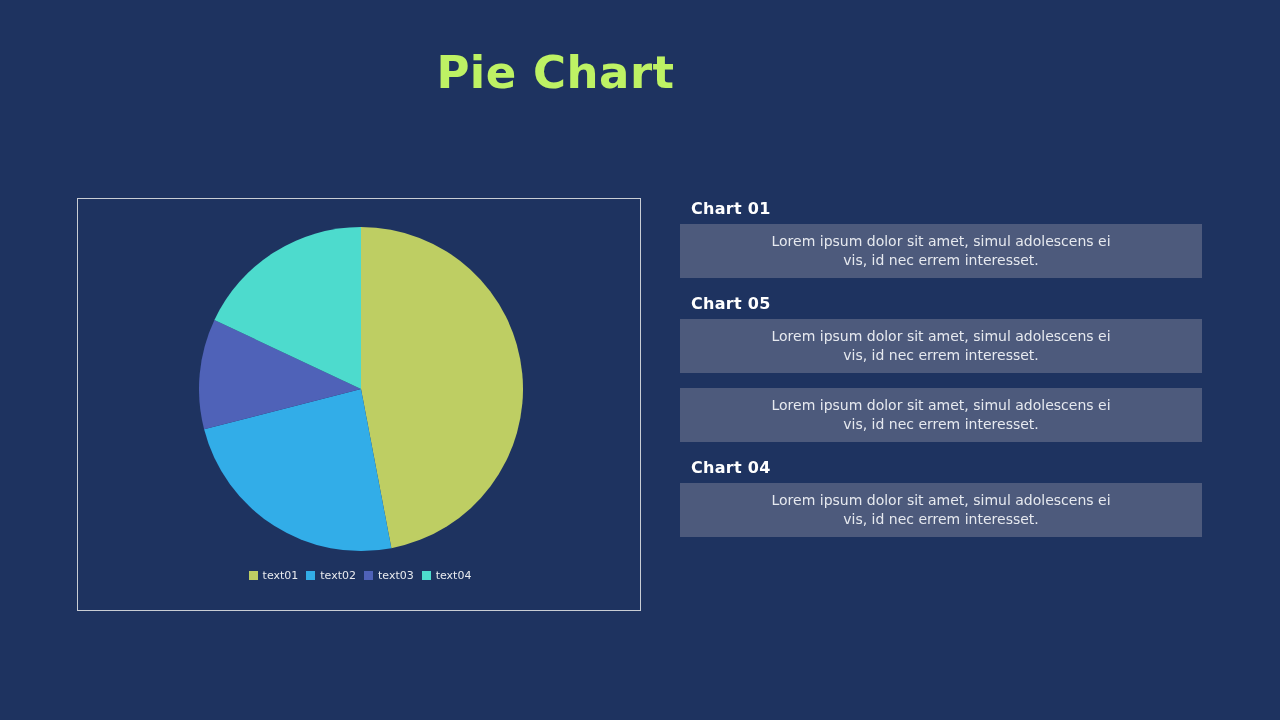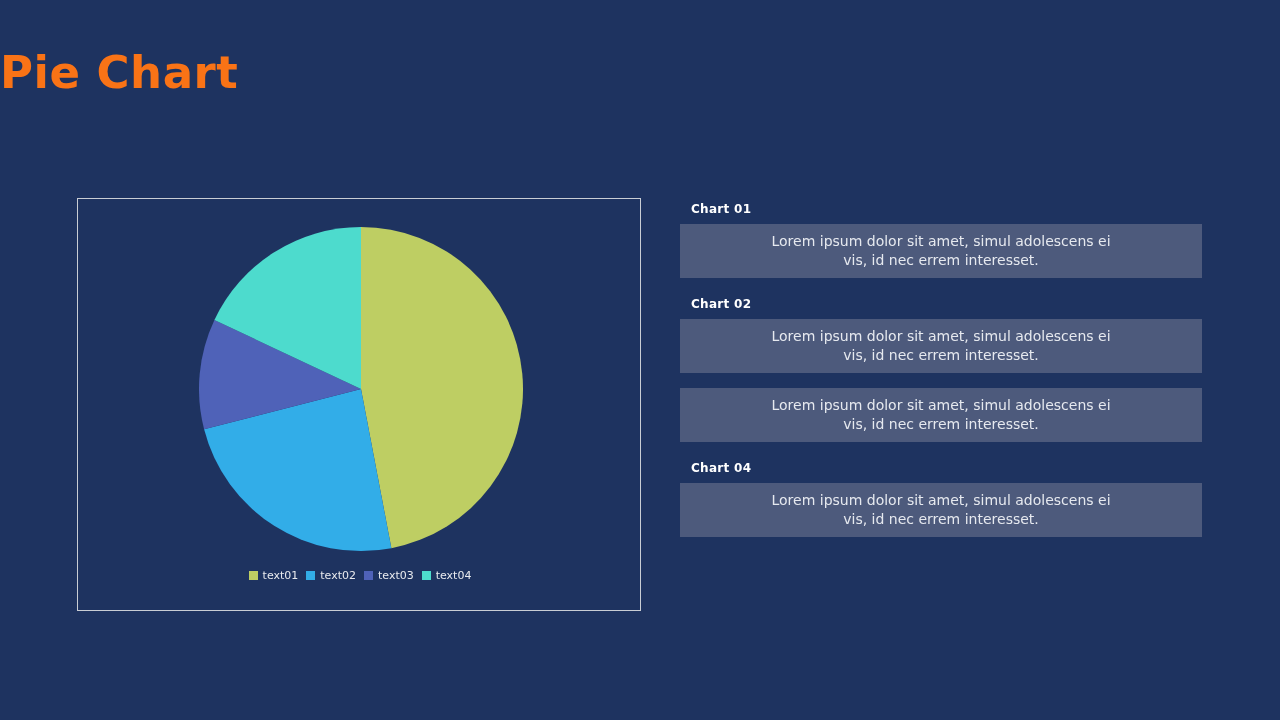--- a/index.html
+++ b/index.html
@@ -14,22 +14,22 @@
     overflow: hidden;
     position: relative;
   }
 
   
   .slide-title {
     position: absolute;
     left: 0;
     top: 44px;
     width: 1111px;
-    text-align: left;
-    color: #f97316;
+    text-align: center;
+    color: #bef264;
     font-size: 45px;
     font-weight: bold;
     letter-spacing: 0.5px;
     line-height: 58px;
   }
 
   
   .chart-frame {
     position: absolute;
     left: 77px;
@@ -89,21 +89,21 @@
     width: 522px;
   }
   .panel {
     margin-bottom: 15px;
   }
   .panel:last-child {
     margin-bottom: 0;
   }
   .panel-title {
     color: #ffffff;
-    font-size: 12px;
+    font-size: 16px;
     font-weight: bold;
     line-height: 22px;
     letter-spacing: 0.3px;
     padding-left: 11px;
     margin-bottom: 4px;
   }
   .panel-body {
     background: #4d5a7c;
     height: 54px;
     display: flex;
@@ -160,21 +160,21 @@
 </div>
 
 <div class="panels" id="panels-root">
     <div class="panel">
       <div class="panel-title">Chart 01</div>
       <div class="panel-body">
         <div class="panel-text">Lorem ipsum dolor sit amet, simul adolescens ei vis, id nec errem interesset.</div>
       </div>
     </div>
     <div class="panel">
-      <div class="panel-title">Chart 02</div>
+      <div class="panel-title">Chart 05</div>
       <div class="panel-body">
         <div class="panel-text">Lorem ipsum dolor sit amet, simul adolescens ei vis, id nec errem interesset.</div>
       </div>
     </div>
     <div class="panel">
       <div class="panel-body">
         <div class="panel-text">Lorem ipsum dolor sit amet, simul adolescens ei vis, id nec errem interesset.</div>
       </div>
     </div>
     <div class="panel">

